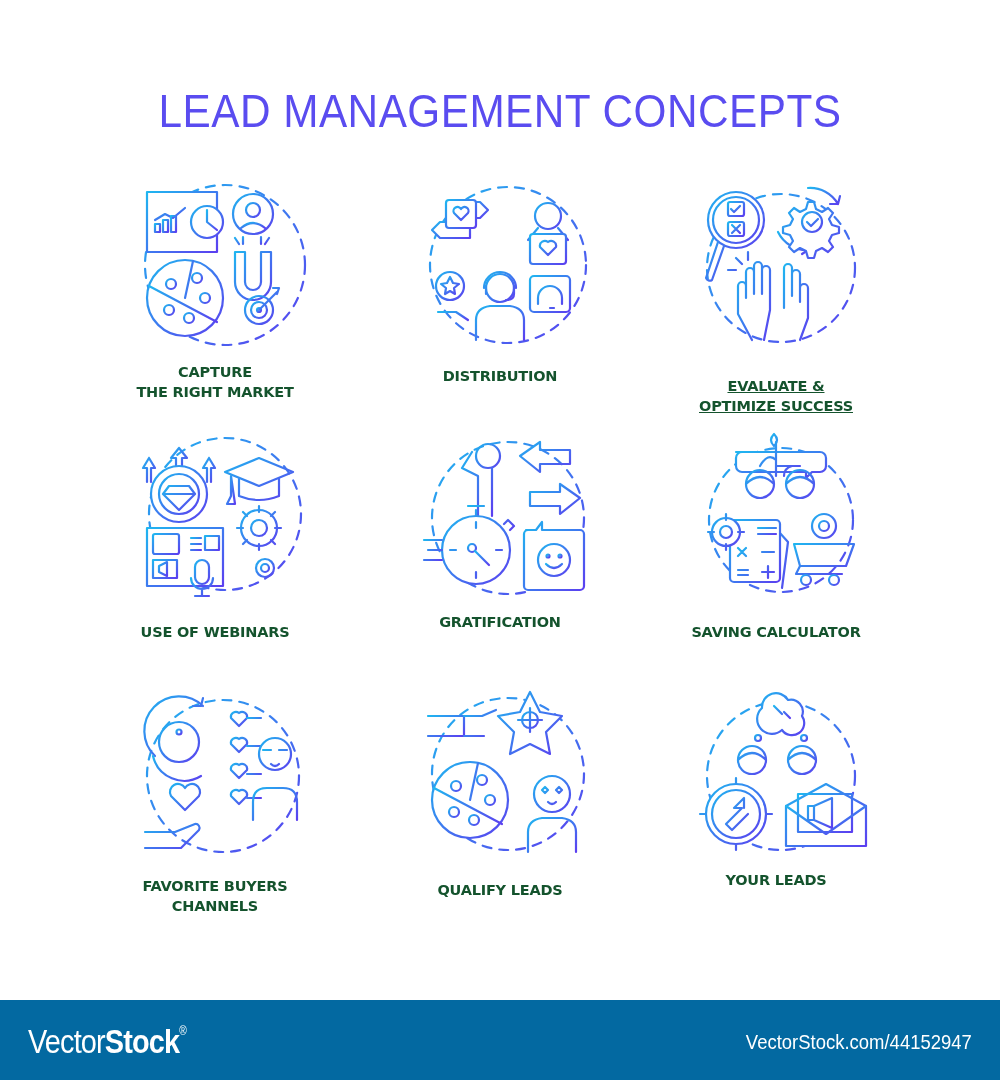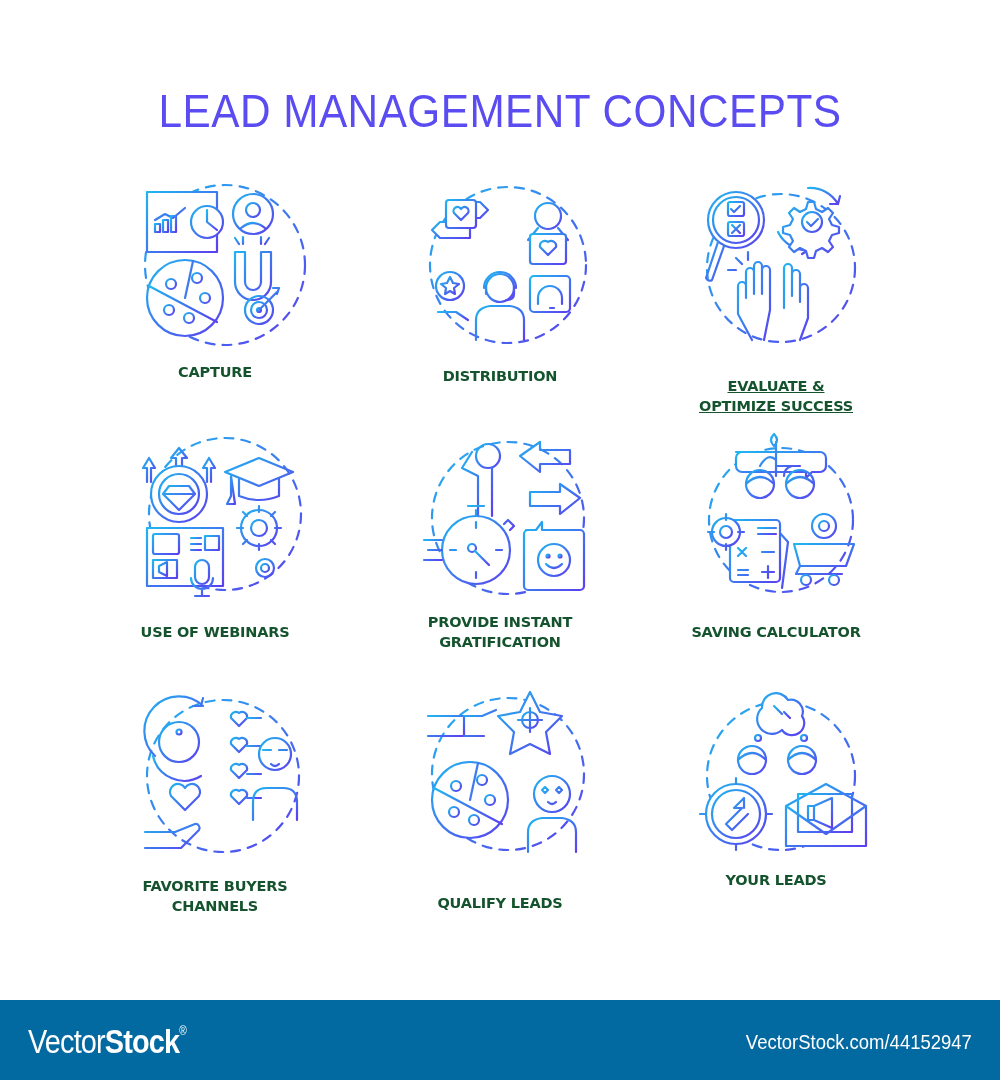--- a/index.html
+++ b/index.html
@@ -73,20 +73,21 @@
     <line x1="14" y1="106" x2="82" y2="142"></line>
       <line x1="50" y1="118" x2="58" y2="81"></line>
     <circle cx="36" cy="104" r="5"></circle>
       <circle cx="62" cy="98" r="5"></circle>
       <circle cx="70" cy="118" r="5"></circle>
       <circle cx="34" cy="130" r="5"></circle>
       <circle cx="54" cy="138" r="5"></circle>
   </svg>
   <div class="label" style="top:182px;">
     <div>CAPTURE</div>
+    <div>THE RIGHT MARKET</div>
   </div>
 </div>
 
 <div class="cell" style="left:360px; top:180px;">
   <svg class="icon" viewBox="0 0 170 170" fill="none" stroke="url(#g)" stroke-width="2.2" stroke-linecap="round" stroke-linejoin="round">
     <circle cx="88" cy="85" r="78" stroke-dasharray="9 8"></circle>
     <line x1="42" y1="10" x2="42" y2="72"></line>
     <path d="M30 22 h30 l8 8 l-8 8 h-30 z" fill="#fff"></path>
     <path d="M50 42 h-30 l-8 8 l8 8 h30 z" fill="#fff"></path>
     <rect x="26" y="20" width="30" height="28" rx="3" fill="#fff"></rect>
@@ -181,21 +182,20 @@
     <circle cx="52" cy="116" r="4"></circle>
       <path d="M55 119 l14 14"></path>
     <path d="M4 108 h18 M8 118 h14 M4 128 h18"></path>
     <path d="M106 98 h10 l6 -8 v8 h38 a4 4 0 0 1 4 4 v52 a4 4 0 0 1 -4 4 h-52 a4 4 0 0 1 -4 -4 v-52 a4 4 0 0 1 4 -4" fill="#fff"></path>
     <circle cx="134" cy="128" r="16"></circle>
       <circle cx="128" cy="124" r="1.5"></circle>
       <circle cx="140" cy="124" r="1.5"></circle>
       <path d="M126 132 q8 8 16 0"></path>
   </svg>
   <div class="label" style="top:180px;">
-    <div>PROVIDE INSTANT</div>
     <div>GRATIFICATION</div>
   </div>
 </div>
 
 <div class="cell" style="left:636px; top:432px;">
   <svg class="icon" viewBox="0 0 170 170" fill="none" stroke="url(#g)" stroke-width="2.2" stroke-linecap="round" stroke-linejoin="round">
     <circle cx="85" cy="88" r="72" stroke-dasharray="9 8"></circle>
     <path d="M78 2 q6 6 0 12 q-6 -6 0 -12 M86 30 q8 -2 8 -10 q-8 2 -8 10"></path>
     <path d="M40 20 h84 a6 6 0 0 1 6 6 v8 a6 6 0 0 1 -6 6 h-8 l-6 6 v-6 h-64 a6 6 0 0 1 -6 -6 v-8 a6 6 0 0 1 6 -6" fill="#fff"></path>
     <path d="M80 10 v34 M64 34 q8 -14 16 -6 M80 34 h24 M88 44 q0 -8 8 -10"></path>
@@ -260,21 +260,21 @@
       <line x1="50" y1="110" x2="58" y2="73"></line>
     <circle cx="36" cy="96" r="5"></circle>
       <circle cx="62" cy="90" r="5"></circle>
       <circle cx="70" cy="110" r="5"></circle>
       <circle cx="34" cy="122" r="5"></circle>
       <circle cx="54" cy="130" r="5"></circle>
     <circle cx="132" cy="104" r="18" fill="#fff"></circle>
     <path d="M122 100 l3 -3 l3 3 l-3 3 z M136 100 l3 -3 l3 3 l-3 3 z M128 112 q4 4 8 0"></path>
     <path d="M108 162 v-20 q0 -12 14 -14 h20 q14 2 14 14 v20"></path>
   </svg>
-  <div class="label" style="top:190px;margin-top:13px;">
+  <div class="label" style="top:190px;">
     <div>QUALIFY LEADS</div>
   </div>
 </div>
 
 <div class="cell" style="left:636px; top:690px;">
   <svg class="icon" viewBox="0 0 170 170" fill="none" stroke="url(#g)" stroke-width="2.2" stroke-linecap="round" stroke-linejoin="round">
     <circle cx="85" cy="86" r="74" stroke-dasharray="9 8"></circle>
     <path d="M66 18 a14 14 0 0 1 26 -8 a12 12 0 0 1 14 16 a12 12 0 0 1 -20 14 a14 14 0 0 1 -20 -22 z" fill="#fff"></path>
     <path d="M78 16 l8 8 M88 22 l6 6"></path>
     <circle cx="62" cy="48" r="3"></circle>

